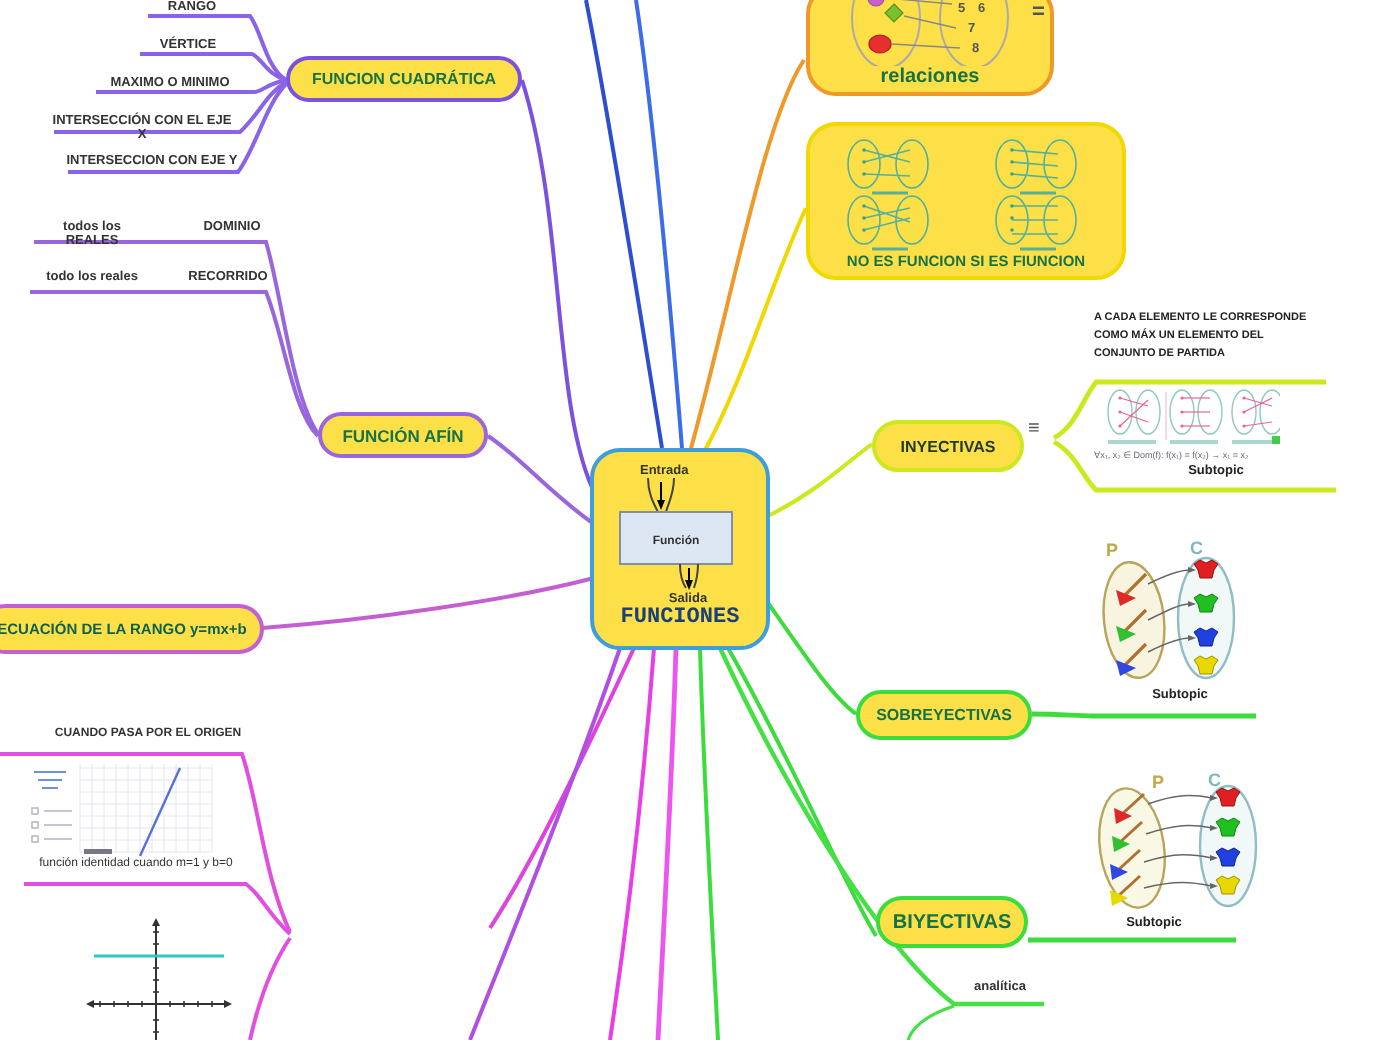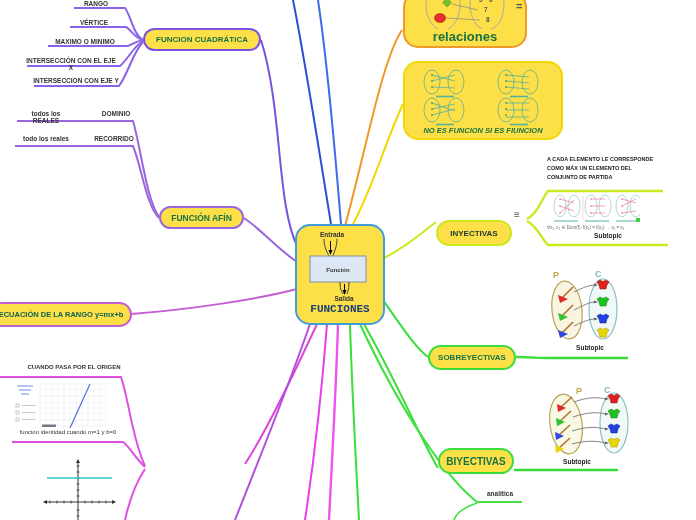--- a/index.html
+++ b/index.html
@@ -188,25 +188,25 @@
         <line x1="47" y1="9" x2="73" y2="15"></line>
         <line x1="41" y1="23" x2="75" y2="25"></line>
       </g>
       <g font-size="6.5" fill="#555">
         <text x="74" y="7">5</text>
         <text x="84" y="7">6</text>
         <text x="79" y="17">7</text>
         <text x="81" y="27">8</text>
       </g>
     </svg>
-    <div style="font-size:13px;">relaciones</div>
+    <div style="font-size:10px;">relaciones</div>
   </div>
   <div class="eq" style="left:516px;top:0px;font-size:11px;">=</div>
 
-  <div class="node" style="left:403px;top:61px;width:160px;height:79px;border-color:#f0d800;border-radius:15px;flex-direction:column;justify-content:flex-end;padding-bottom:3px;font-style:italic;">
+  <div class="node" style="left:403px;top:61px;width:160px;height:79px;border-color:#f0d800;border-radius:15px;flex-direction:column;justify-content:flex-end;padding-bottom:3px;">
     <svg width="150" height="58" viewBox="0 0 150 58">
       <g stroke="#55b09a" fill="none" stroke-width="0.8">
         <g transform="translate(14,1)">
           <ellipse cx="10" cy="13" rx="8" ry="12"></ellipse>
             <ellipse cx="34" cy="13" rx="8" ry="12"></ellipse>
           <line x1="10" y1="6" x2="33" y2="12"></line>
             <line x1="10" y1="12" x2="33" y2="6"></line>
             <line x1="10" y1="18" x2="33" y2="19"></line>
           <line x1="14" y1="27.5" x2="32" y2="27.5" stroke-width="1.6"></line>
         </g>
@@ -246,21 +246,21 @@
           <circle cx="24" cy="41" r="0.9"></circle>
           <circle cx="24" cy="47" r="0.9"></circle>
         <circle cx="98" cy="35" r="0.9"></circle>
           <circle cx="98" cy="41" r="0.9"></circle>
           <circle cx="98" cy="47" r="0.9"></circle>
       </g>
     </svg>
     <div style="font-size:7.5px;">NO ES FUNCION SI ES FIUNCION</div>
   </div>
 
-  <div class="node" style="left:436px;top:220px;width:76px;height:26px;border-color:#cde81e;font-size:8px;color:#223a33;align-items:center;">
+  <div class="node" style="left:436px;top:210px;width:76px;height:26px;border-color:#cde81e;font-size:8px;color:#223a33;align-items:center;">
     <span>INYECTIVAS</span>
   </div>
   <div class="eq" style="left:514px;top:209px;font-size:10px;">≡</div>
   <div class="minitext" style="left:547px;top:155px;width:128px;font-size:5.5px;line-height:9px;text-align:left;white-space:pre-line;font-weight:bold;color:#222;">A CADA ELEMENTO LE CORRESPONDE
 COMO MÁX UN ELEMENTO DEL
 CONJUNTO DE PARTIDA</div>
   <div class="imgbox" style="left:552px;top:194px;">
     <svg width="88" height="30" viewBox="0 0 88 30">
       <g stroke="#8cc8c0" fill="none" stroke-width="0.7">
         <ellipse cx="8" cy="12" rx="6" ry="11"></ellipse>

